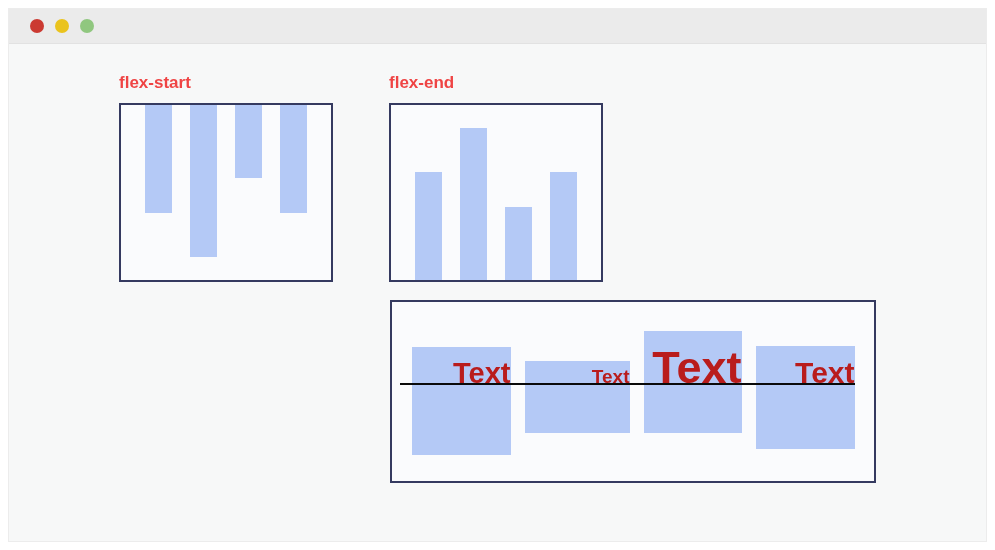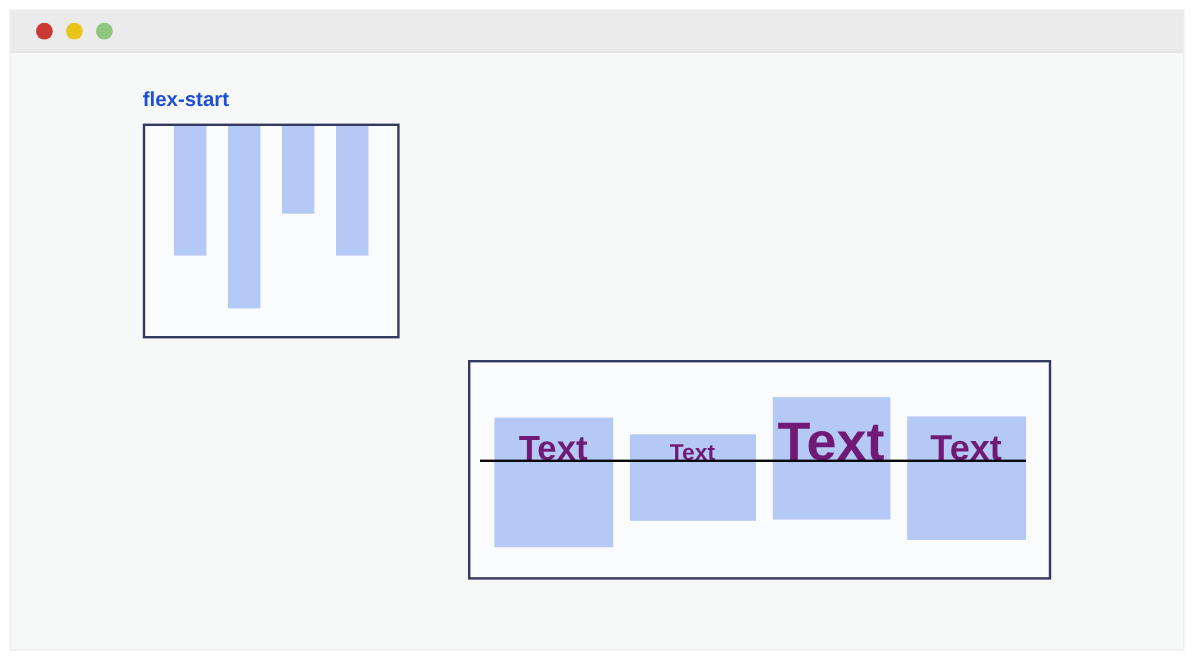--- a/index.html
+++ b/index.html
@@ -24,21 +24,21 @@
     display:flex; align-items:center;
     padding-left:21px; gap:11px;
   }
   .dot { width:14px; height:14px; border-radius:50%; }
   .dot.red    { background:#cb3a32; }
   .dot.yellow { background:#eac31d; }
   .dot.green  { background:#90c77f; }
 
   .demo { position:absolute; }
   .demo-label {
-    font-size:17px; font-weight:700; color:#1d4ed8;
+    font-size:17px; font-weight:700; color:#ef4444;
     line-height:20px; margin-bottom:10px;
   }
   .demo-box {
     box-sizing:border-box;
     border:2px solid #353a60;
     background:#fafbfd;
     display:flex;
     justify-content:center;
   }
 
@@ -65,24 +65,24 @@
   .baseline-box {
     width:486px; height:183px;
     align-items:baseline;
     justify-content:center;
     column-gap:14px;
     padding-top:29px;
     position:relative;
   }
   .b-item {
     background:#b4c9f6;
-    text-align:center;
+    text-align:right;
     line-height:1;
     font-weight:700;
-    color:#701a75;
+    color:#b91c1c;
   }
   .b1 { width:99px;  font-size:29px; padding:12px 0 67px; }
   .b2 { width:105px; font-size:19px; padding:6px  0 47px; }
   .b3 { width:98px;  font-size:45px; padding:14px 0 43px; }
   .b4 { width:99px;  font-size:30px; padding:12px 0 61px; }
   .baseline-line {
     position:absolute;
     left:8px; right:19px; top:81px;
     height:2px;
     background:#0a0a0a;
@@ -103,20 +103,29 @@
   <div class="demo" id="demo-flex-start">
     <div class="demo-label">flex-start</div>
     <div class="demo-box size-s ai-start">
       <div class="bar hA"></div>
       <div class="bar hB"></div>
       <div class="bar hC"></div>
       <div class="bar hA"></div>
     </div>
   </div>
 
+  <div class="demo" id="demo-flex-end">
+    <div class="demo-label">flex-end</div>
+    <div class="demo-box size-s ai-end">
+      <div class="bar hA"></div>
+      <div class="bar hB"></div>
+      <div class="bar hC"></div>
+      <div class="bar hA"></div>
+    </div>
+  </div>
 
 
 
   <div class="demo" id="demo-baseline">
     <div class="demo-box baseline-box">
       <div class="b-item b1"><span>Text</span></div>
       <div class="b-item b2"><span>Text</span></div>
       <div class="b-item b3"><span>Text</span></div>
       <div class="b-item b4"><span>Text</span></div>
       <div class="baseline-line"></div>

